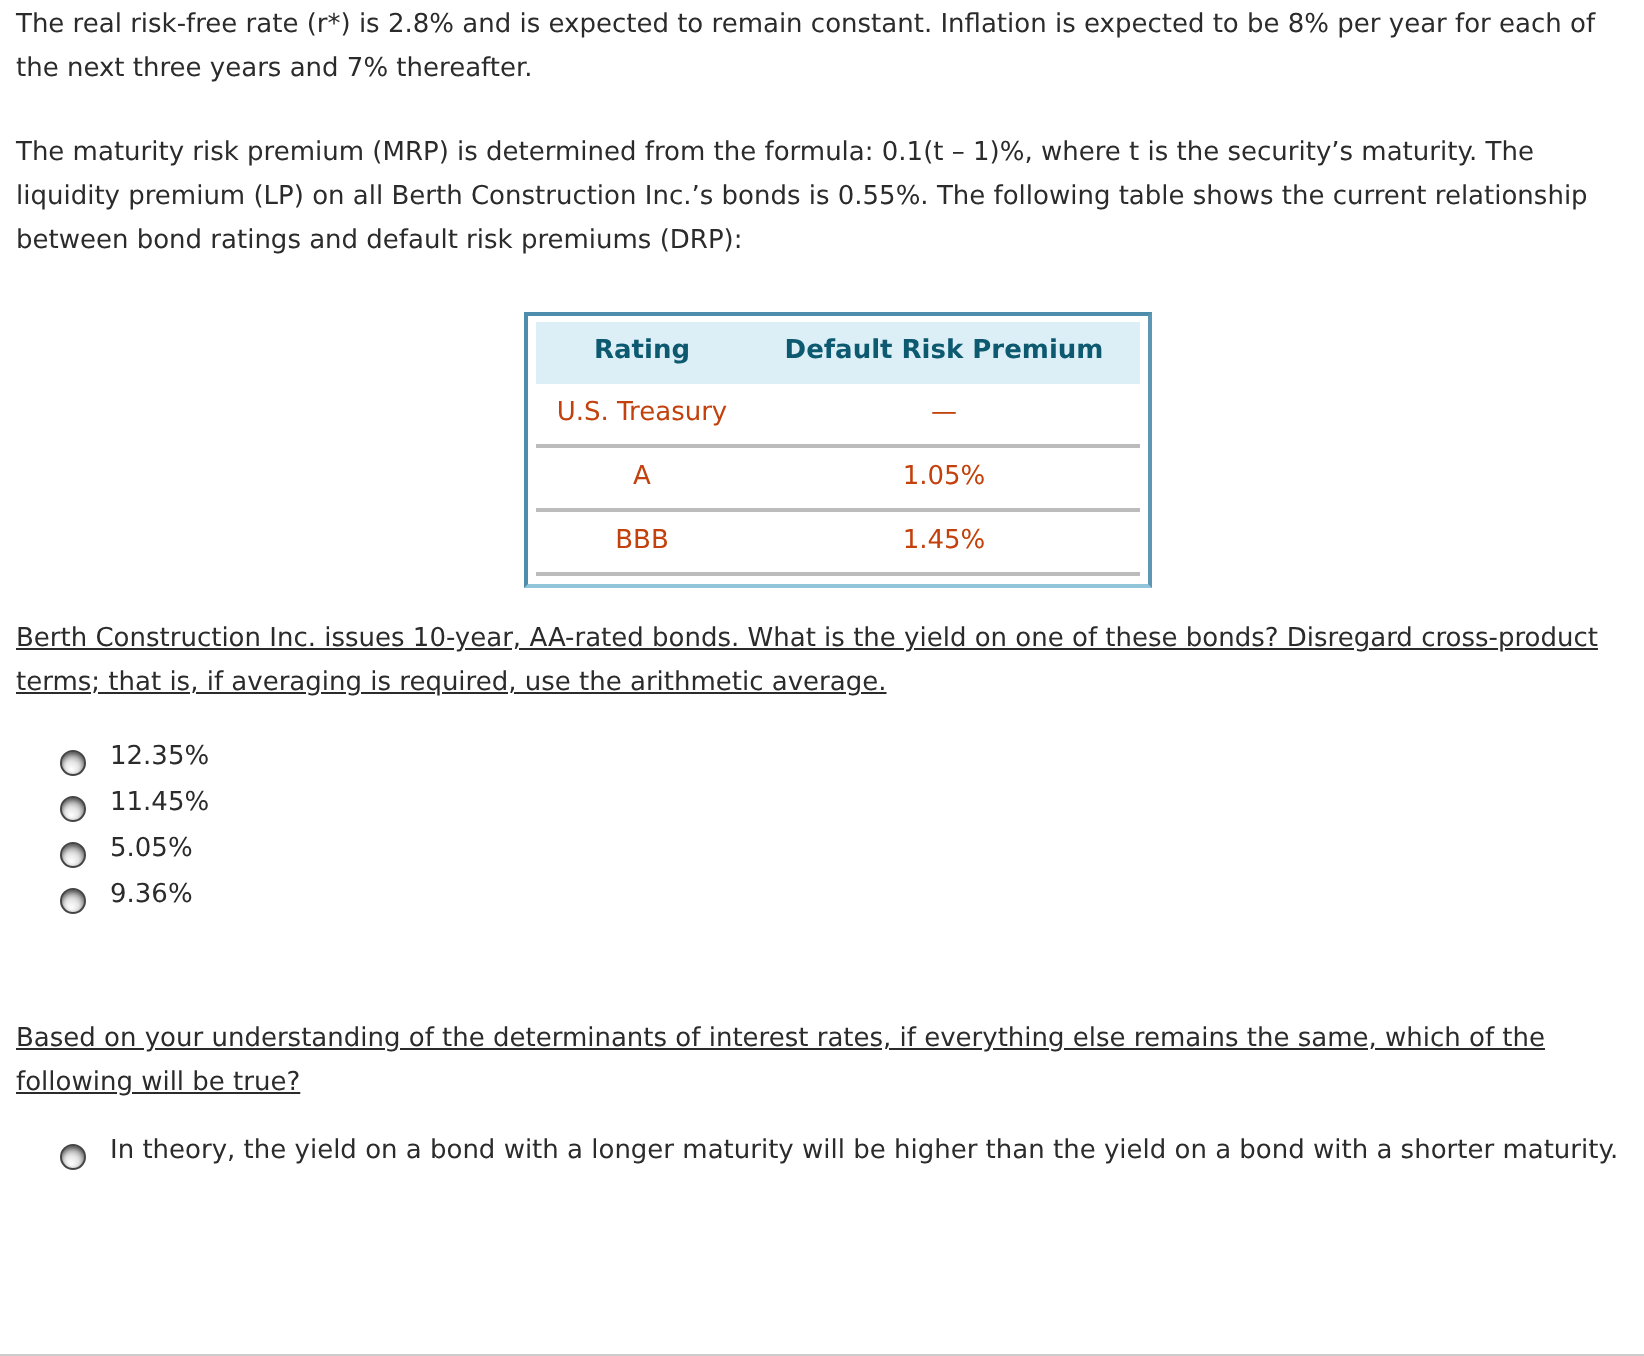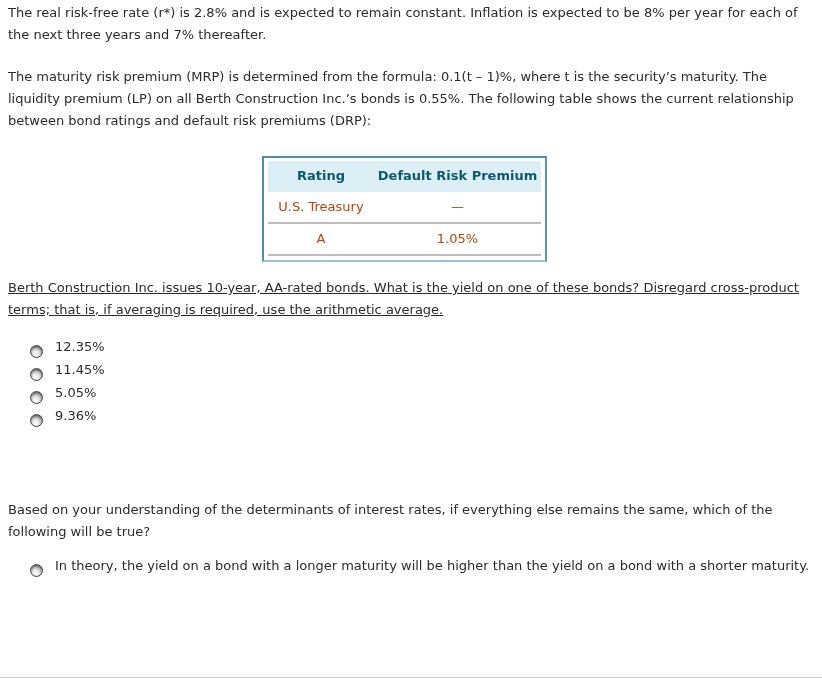--- a/index.html
+++ b/index.html
@@ -14,21 +14,21 @@
     position: relative;
     overflow: hidden;
   }
   .content { padding: 2px 12px 0 8px; }
   .para { margin: 0; }
   .para2 { margin-top: 20px; }
 
   
   .tbl-frame {
     margin: 24px 0 0 254px;
-    width: 285px;
+    width: 314px;
     border: 2px solid #4f8dad;
     border-bottom-color: #93c5da;
     border-right-color: #5d97b4;
     background: #ffffff;
     padding: 3px 4px 4px 4px;
   }
   table.drp { border-collapse: collapse; width: 100%; table-layout: fixed; }
   table.drp col.c1 { width: 106px; }
   table.drp th {
     background: #dceef6;
@@ -41,24 +41,24 @@
   table.drp td {
     text-align: center;
     padding: 4px 2px 4px 2px;
     border-bottom: 2px solid #bcbcbc;
     color: #c2410c;
   }
 
   
   .question { margin: 0; }
   .q1 { margin-top: 15px; text-decoration: underline; }
-  .q2 { margin-top: 72px; }
+  .q2 { margin-top: 50px; text-decoration: underline; }
   .options { margin: 15px 0 0 22px; padding: 0; list-style: none; }
   .options.opts2 { margin-top: 12px; }
-  .option { display: flex; align-items: flex-end; margin-bottom: 1px; }
+  .option { display: flex; align-items: center; margin-bottom: 1px; }
   .radio {
     flex: 0 0 auto;
     width: 13px; height: 13px;
     margin: 4px 12px 0 0;
     border-radius: 50%;
     border: 1px solid #454545;
     background: radial-gradient(circle at 42% 78%, #ffffff 0%, #e6e6e6 34%, #ababab 68%, #6e6e6e 100%);
     box-shadow: inset 0 1px 2px rgba(0,0,0,0.45);
     cursor: pointer;
   }
@@ -94,20 +94,24 @@
       </thead>
       <tbody>
         <tr>
           <td>U.S. Treasury</td>
           <td>—</td>
         </tr>
         <tr>
           <td>A</td>
           <td>1.05%</td>
         </tr>
+        <tr>
+          <td>BBB</td>
+          <td>1.45%</td>
+        </tr>
       </tbody>
     </table>
   </div>
 
   <p class="question q1">Berth Construction Inc. issues 10-year, AA-rated bonds. What is the yield on one of these bonds? Disregard cross-product terms; that is, if averaging is required, use the arithmetic average.</p>
 
   <ul class="options">
     <li class="option">
       <span class="radio"></span>
       <span class="option-label">12.35%</span>

